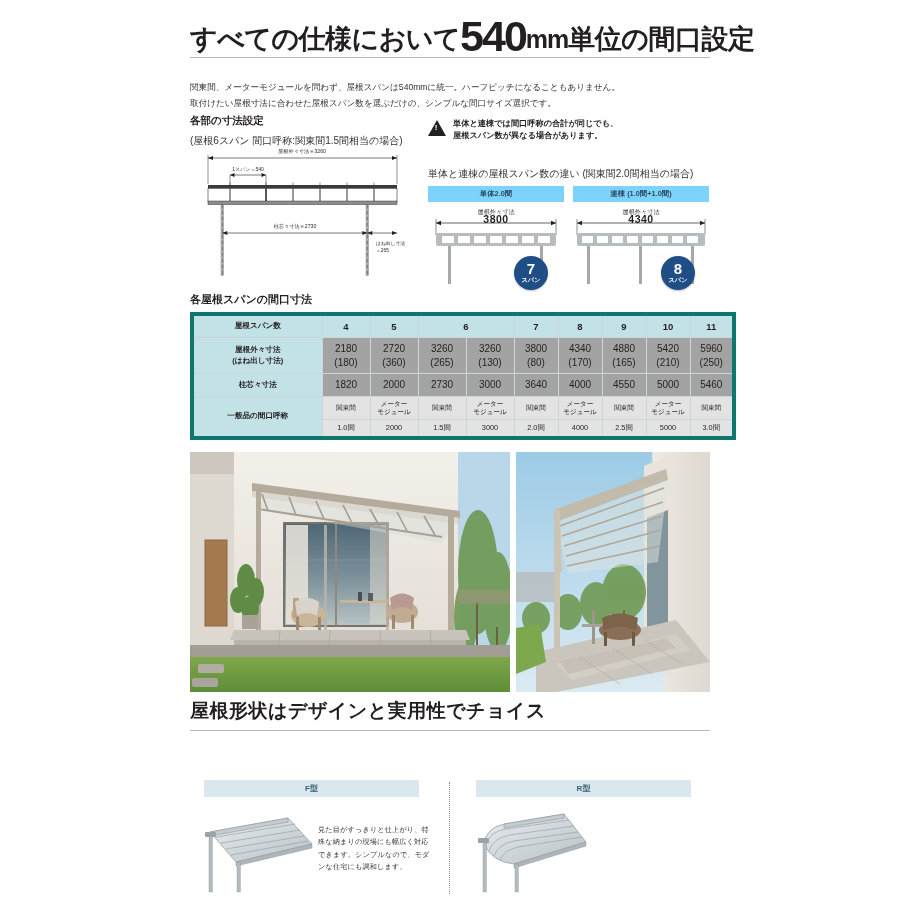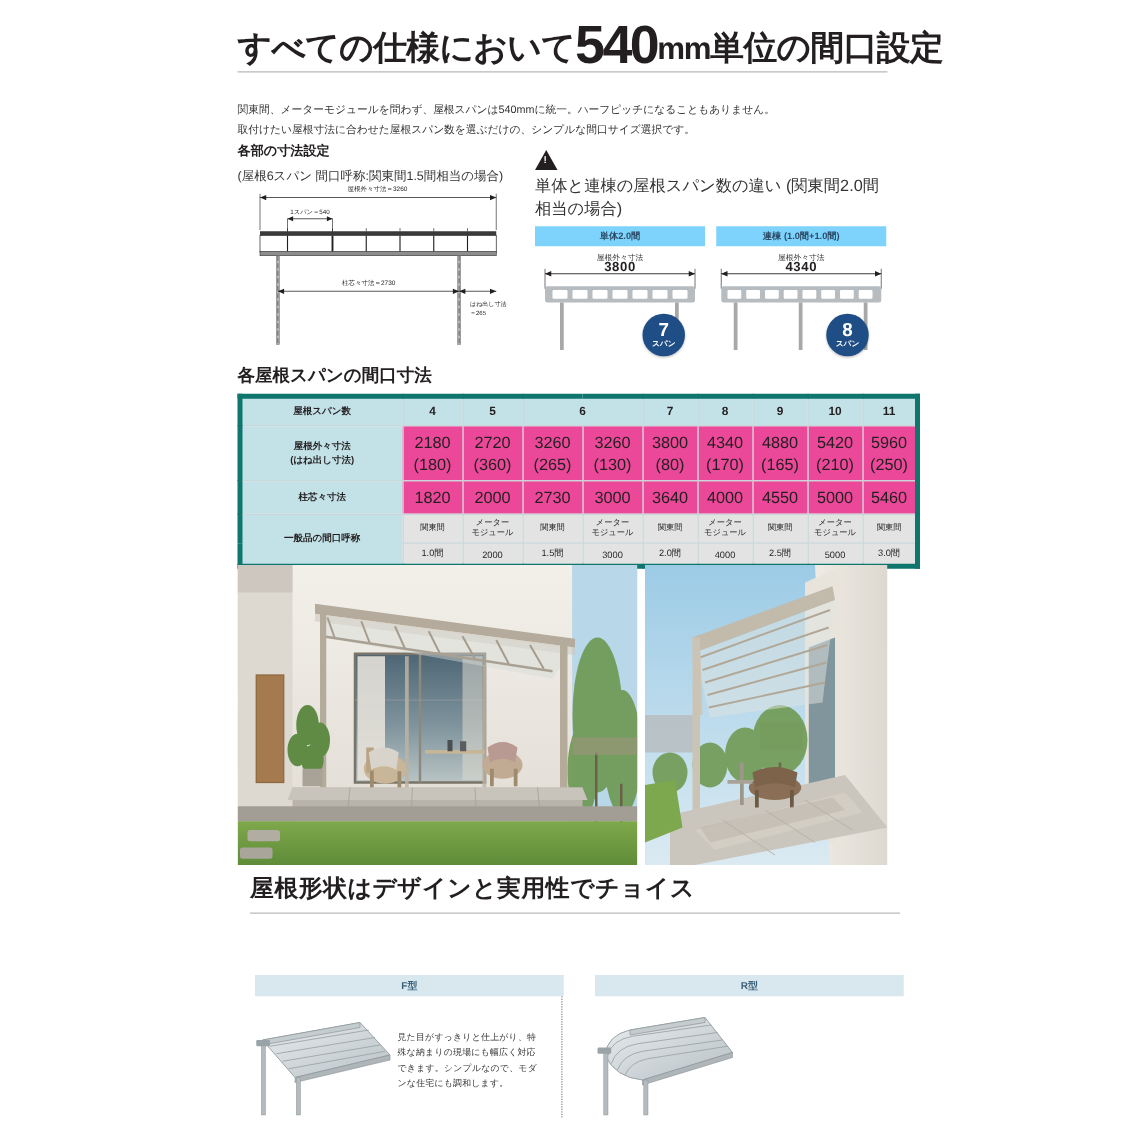--- a/index.html
+++ b/index.html
@@ -31,65 +31,65 @@
   
   .dimblock{position:absolute;left:190px;top:114px;width:225px;height:160px;}
   .diag{position:absolute;left:0;top:30px;width:225px;height:132px;}
 
   
   .warnbox{position:absolute;left:428px;top:118px;width:282px;height:155px;}
   .warn-row{display:flex;align-items:flex-start;gap:7px;}
   .tri{width:0;height:0;border-left:9px solid transparent;border-right:9px solid transparent;border-bottom:16px solid #231f20;position:relative;flex:0 0 auto;margin-top:2px;}
   .tri:after{content:"!";position:absolute;left:-2.2px;top:4px;color:#fff;font-size:8px;font-weight:bold;line-height:1;}
   .warn-txt{font-size:8.2px;font-weight:bold;line-height:1.5;color:#231f20;}
-  .warn-cap{font-size:13px;color:#333;margin-top:4px;}
+  .warn-cap{font-size:10px;color:#333;margin-top:24px;}
   .cmp-wrap{display:flex;gap:9px;margin-top:5px;}
   .cmp{width:136px;position:relative;}
   .cmp-ttl{background:#7dd3fc;color:#2a4a66;font-size:7.4px;text-align:center;padding:3px 0;font-weight:bold;}
   .cmp-dimlab{font-size:6.2px;text-align:center;color:#333;margin-top:7px;line-height:1.1;}
   .cmp-dimval{font-size:10.5px;font-weight:bold;text-align:center;color:#231f20;line-height:1.1;letter-spacing:0.5px;}
   .badge{
     position:absolute;width:34px;height:34px;border-radius:50%;
     background:#1f4e87;color:#fff;text-align:center;
     display:flex;flex-direction:column;justify-content:center;align-items:center;
     box-shadow:0 1px 2px rgba(0,0,0,.25);
   }
   .badge .n{font-size:15px;font-weight:bold;line-height:1;}
   .badge .u{font-size:6.2px;font-weight:bold;line-height:1.2;}
 
   
   .tblsec{position:absolute;left:190px;top:292px;width:520px;}
-  .tbl-h{font-size:14px;font-weight:bold;margin-bottom:5px;}
+  .tbl-h{font-size:11px;font-weight:bold;margin-bottom:5px;}
   table.spec{border-collapse:collapse;width:520px;table-layout:fixed;border:4px solid #0f766e;}
   table.spec th,table.spec td{border:1px solid #c9d7da;text-align:center;color:#231f20;}
   table.spec th.rowhd,table.spec td.rowhd{
     background:#c3e2e8;font-size:7.6px;font-weight:bold;line-height:1.35;
   }
   table.spec thead th{background:#c3e2e8;font-size:9.5px;font-weight:bold;height:19px;}
-  table.spec td.num{font-size:13px;line-height:1.35;padding:4px 0;background:#ec4899;}
+  table.spec td.num{font-size:10px;line-height:1.35;padding:4px 0;background:#a3a3a3;}
   table.spec td.alt{background:#e3e3e3;font-size:6.6px;line-height:1.25;padding:3px 0;}
   table.spec td.alt2{background:#e3e3e3;font-size:7.4px;padding:3px 0;border-top:1px dotted #9a9a9a;}
 
   
   .photos{position:absolute;left:190px;top:452px;width:520px;height:240px;}
   .photoA{position:absolute;left:0;top:0;width:320px;height:240px;overflow:hidden;}
   .photoB{position:absolute;left:326px;top:0;width:194px;height:240px;overflow:hidden;}
 
   
-  .lower{position:absolute;left:200px;top:698px;width:520px;}
+  .lower{position:absolute;left:190px;top:698px;width:520px;}
   .low-title{font-size:19px;font-weight:bold;letter-spacing:0.5px;color:#231f20;}
   .low-rule{width:520px;height:1px;background:#b9b9b9;margin-top:6px;}
   .low-body{font-size:8.4px;line-height:1.9;color:#333;margin-top:6px;}
 
   .typewrap{position:absolute;left:190px;top:780px;width:520px;height:115px;}
   .typecol{position:absolute;top:0;width:248px;height:115px;}
   .typecol.left{left:0;}
   .typecol.right{left:272px;}
   .divider{position:absolute;left:259px;top:2px;width:0;height:112px;border-left:1px dotted #8a8a8a;}
-  .type-ttl{background:#d9e8ef;color:#3b6179;font-size:8px;text-align:center;padding:3px 16px;font-weight:bold;width:215px;margin-left:14px;}
+  .type-ttl{background:#d9e8ef;color:#3b6179;font-size:8px;text-align:center;padding:3px 0;font-weight:bold;width:215px;margin-left:14px;}
   .type-body{position:absolute;left:128px;top:44px;width:118px;font-size:7.1px;line-height:1.75;color:#333;letter-spacing:0.2px;}
   .type-img{position:absolute;left:2px;top:24px;width:130px;height:90px;}
 </style>
 </head>
 <body>
 
 <div class="page">
 
   <div class="hdr">
     <div class="hdr-title"><span>すべての仕様において</span><span class="big">540</span><span class="mm">mm</span><span>単位の間口設定</span></div>
@@ -152,20 +152,24 @@
       <path d="M207 89 l-5 -2.1 v4.2 z" fill="#231f20"></path>
       <path d="M177.3 89 l5 -2.1 v4.2 z" fill="#231f20"></path>
       <text id="d-ovh1" x="186" y="101" font-size="4.8" fill="#231f20" font-family="'Liberation Sans',sans-serif">はね出し寸法</text>
       <text id="d-ovh2" x="186" y="108" font-size="4.8" fill="#231f20" font-family="'Liberation Sans',sans-serif">＝265</text>
     </svg>
   </div>
 
   <div class="warnbox">
     <div class="warn-row">
       <div class="tri"></div>
+      <div class="warn-txt">
+        <div>単体と連棟では間口呼称の合計が同じでも、</div>
+        <div>屋根スパン数が異なる場合があります。</div>
+      </div>
     </div>
     <div class="warn-cap">単体と連棟の屋根スパン数の違い (関東間2.0間相当の場合)</div>
 
     <div class="cmp-wrap">
 
       <div class="cmp">
         <div class="cmp-ttl">単体2.0間</div>
         <div class="cmp-dimlab">屋根外々寸法</div>
         <svg width="136" height="72" viewBox="0 0 136 72">
           <line x1="8" y1="8" x2="128" y2="8" stroke="#231f20" stroke-width="0.7"></line>

